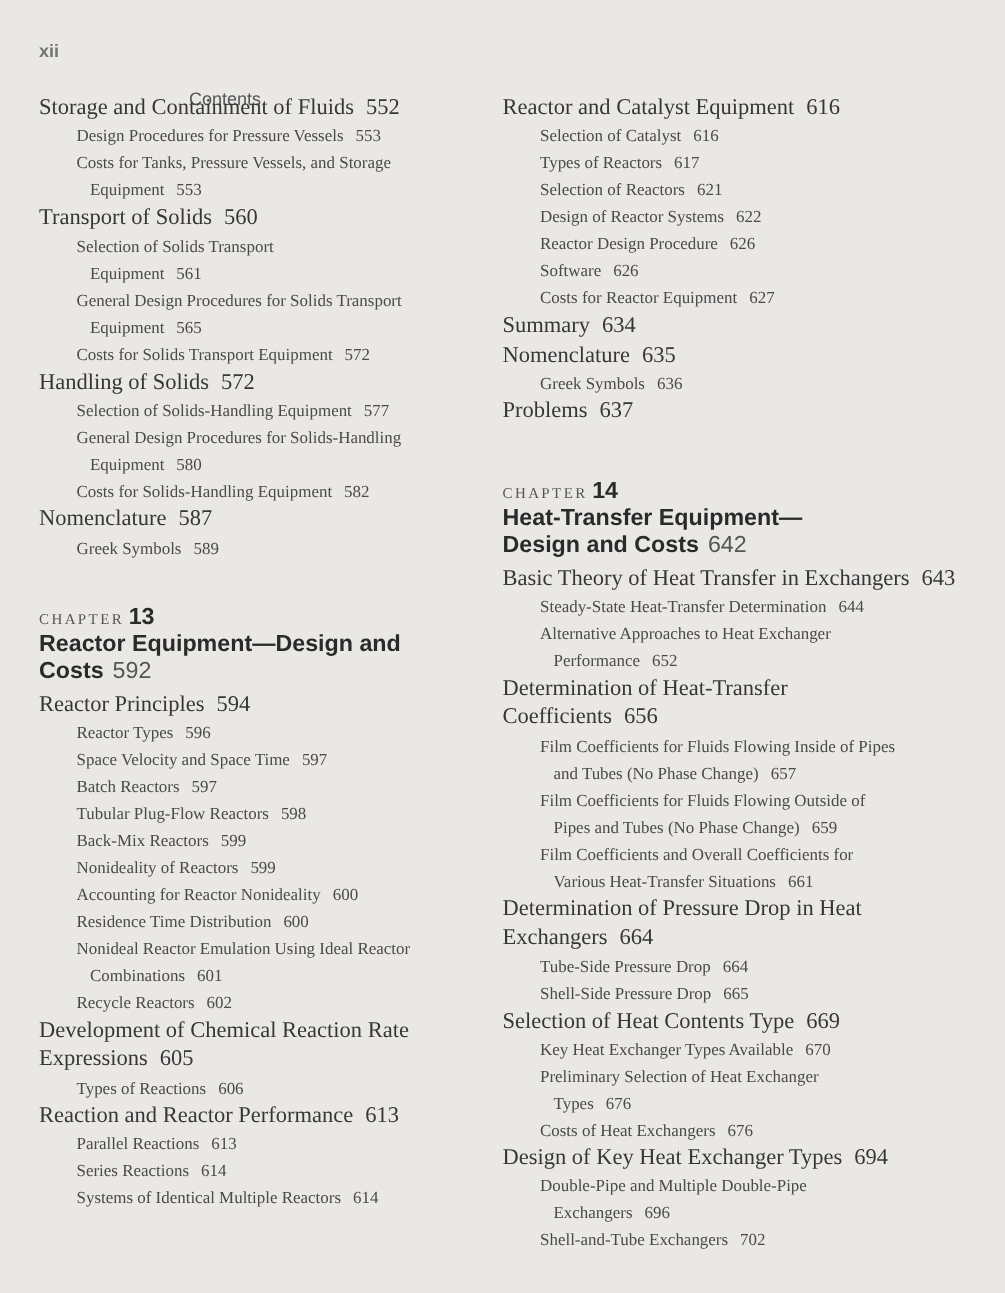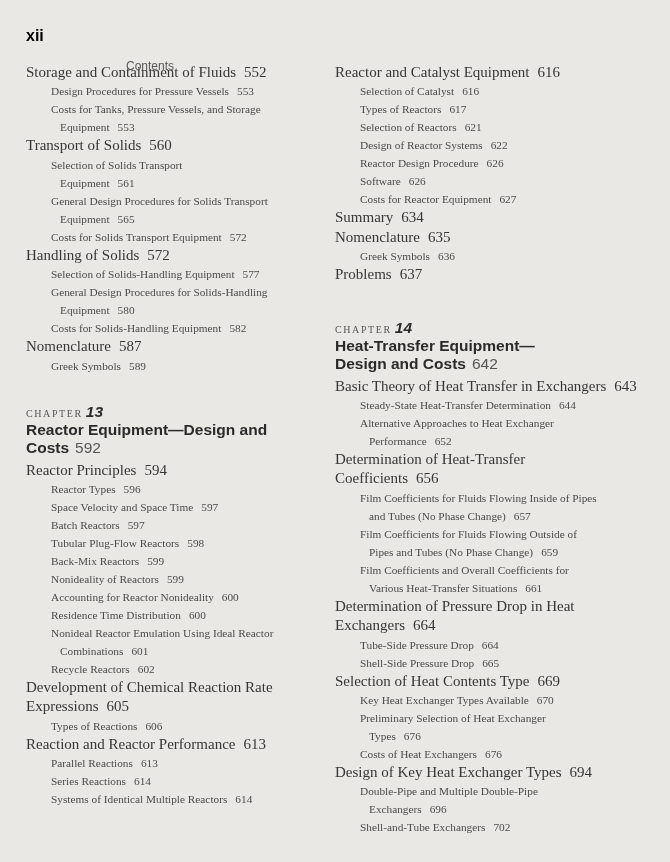--- a/index.html
+++ b/index.html
@@ -4,37 +4,37 @@
 <style>
   html, body { margin: 0; padding: 0; }
   body {
     width: 670px; height: 862px; overflow: hidden;
     background: #e9e8e5;
     color: #3a3a3a;
     font-family: "Liberation Serif", serif;
     position: relative;
   }
   .running-head { position: absolute; top: 27px; left: 26px; height: 16px; }
-  .page-num { position: absolute; left: 0; top: 0; font-family: "Liberation Sans", sans-serif; font-weight: bold; font-size: 16px; color: #000000; }
+  .page-num { position: absolute; left: 0; top: 0; font-family: "Liberation Sans", sans-serif; font-weight: bold; font-size: 12px; color: #737373; }
   .running-title { position: absolute; left: 100px; top: 0; font-family: "Liberation Sans", sans-serif; font-size: 12px; color: #555; white-space: nowrap; margin-top: 32px; }
 
   .col { position: absolute; top: 63px; }
   .col.left { left: 26px; width: 300px; }
   .col.right { left: 335px; width: 320px; }
 
   .entry { white-space: nowrap; }
   .main { font-size: 15px; line-height: 19.4px; color: #363636; }
   .sub { font-size: 11.3px; line-height: 18px; color: #4a4a4a; padding-left: 25px; }
   .sub .cont { display: block; padding-left: 9px; }
   .main .cont { display: block; }
   .pg { margin-left: 8px; }
 
   .chapter { margin-top: 28px; margin-bottom: 4px; }
   .chapter-label { font-family: Liberation Serif, serif; font-size: 10px; letter-spacing: 1.6px; color: #555; text-align: right; }
-  .chapter-num { font-family: "Liberation Sans", sans-serif; font-weight: bold; font-size: 15.5px; color: #2a2a2a; letter-spacing: 0; margin-left: 3px; font-style: italic; }
+  .chapter-num { font-family: "Liberation Sans", sans-serif; font-weight: bold; font-size: 15.5px; color: #2a2a2a; letter-spacing: 0; margin-left: 3px; }
   .chapter-title { font-family: "Liberation Sans", sans-serif; font-weight: bold; font-size: 15.5px; line-height: 18px; color: #2a2a2a; }
   .chapter-title .line { display: block; white-space: nowrap; }
   .chapter-page { font-family: "Liberation Sans", sans-serif; font-weight: normal; font-size: 15.5px; color: #555; margin-left: 6px; }
 </style>
 </head>
 <body>
 
 <div class="running-head">
   <span class="page-num">xii</span>
   <span class="running-title">Contents</span>

